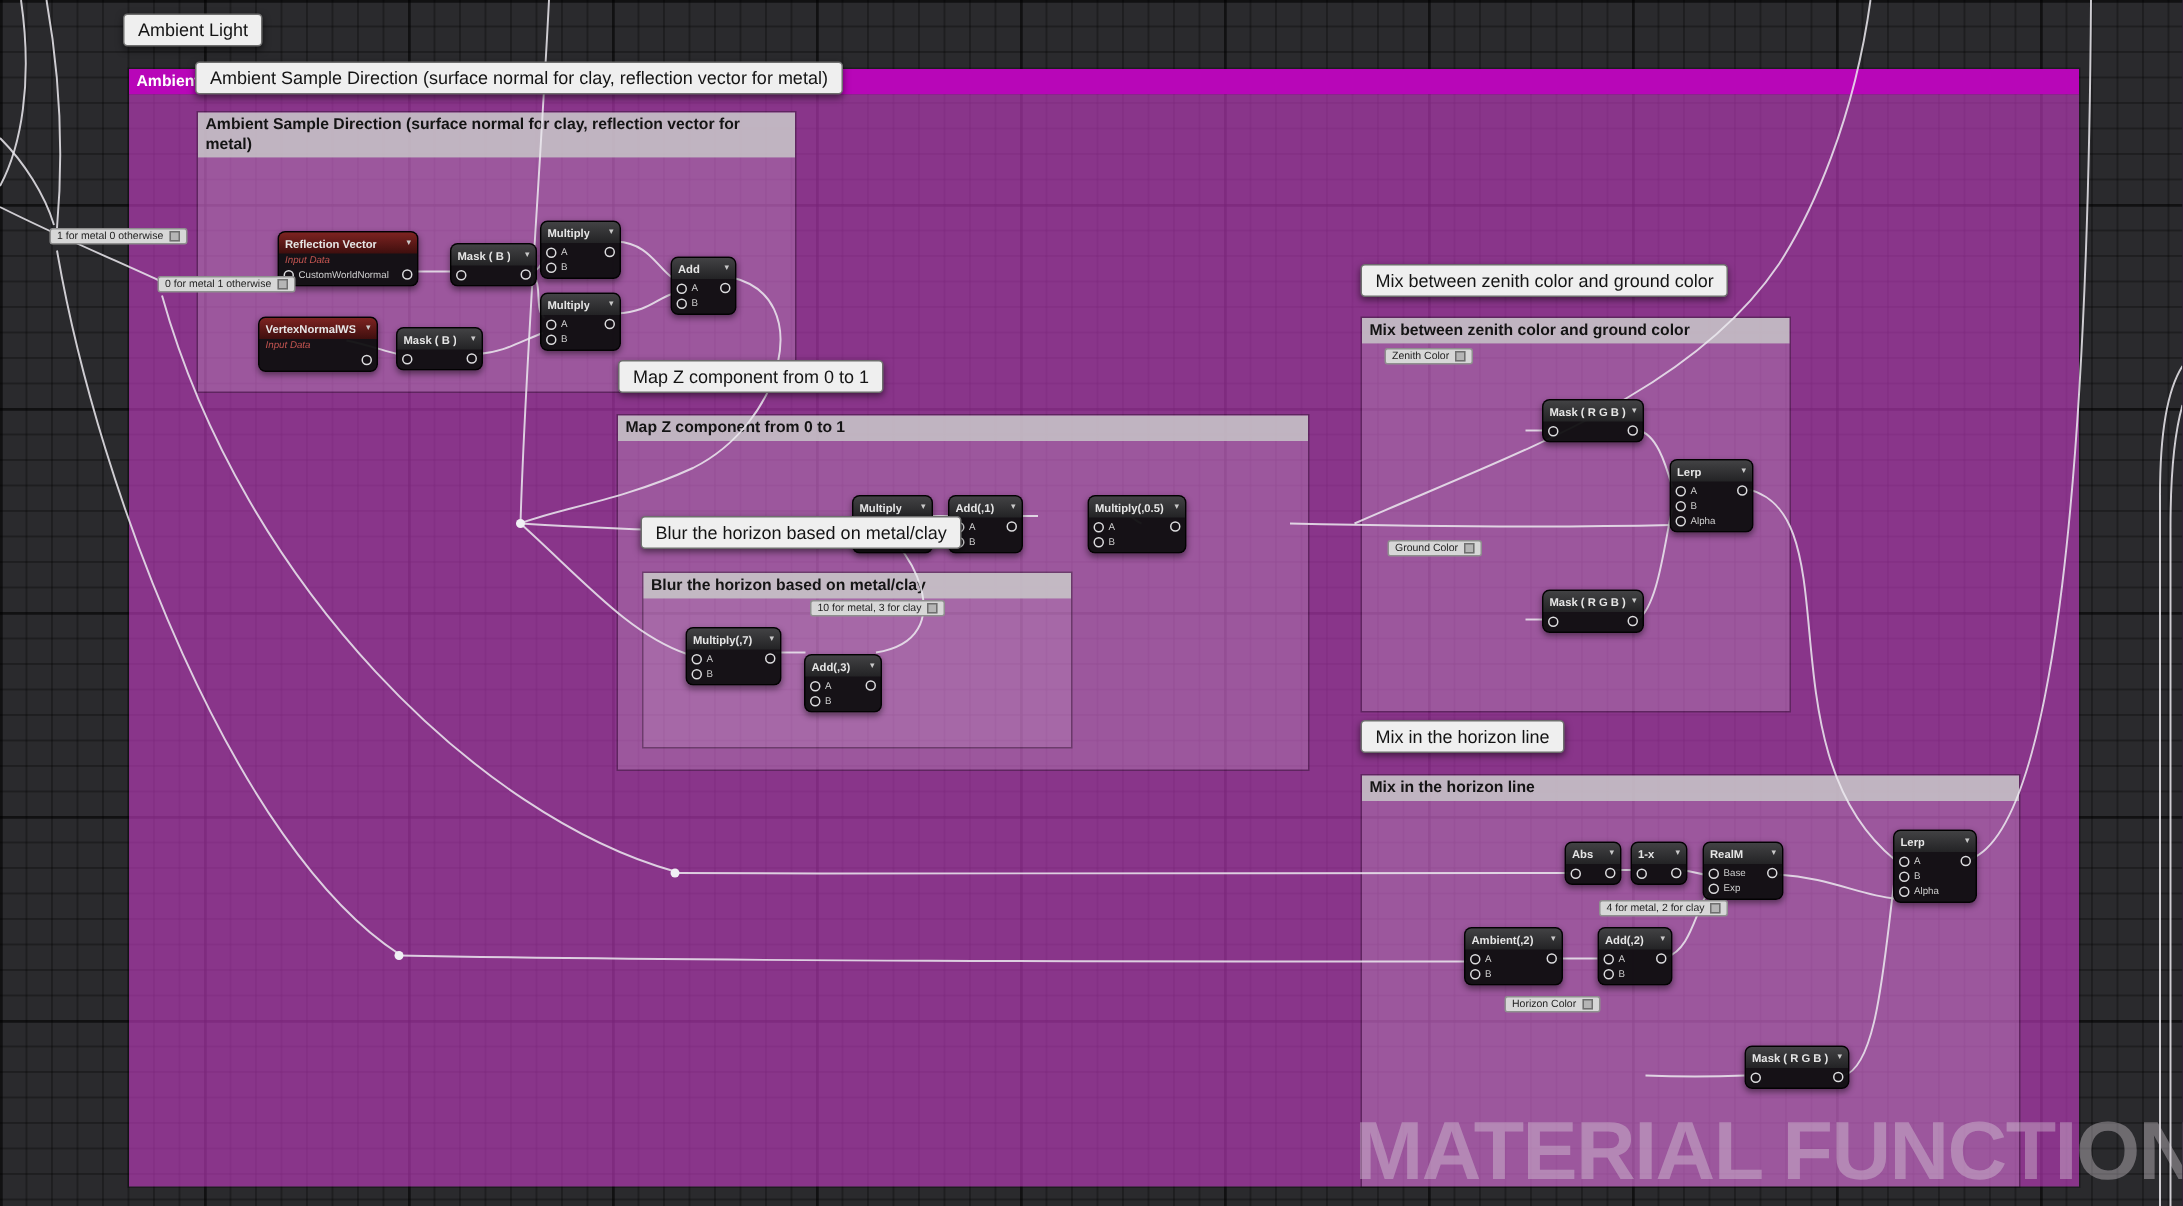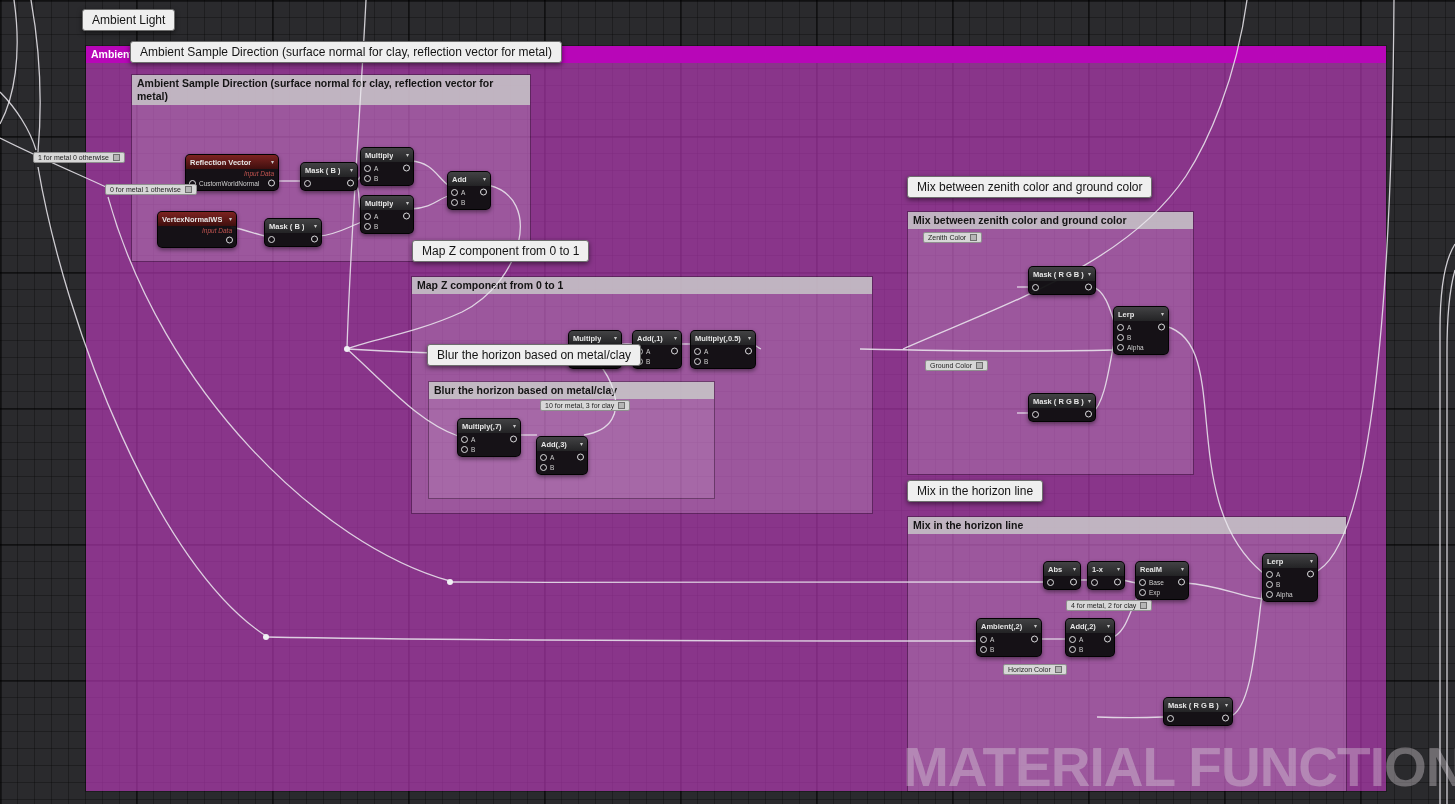--- a/index.html
+++ b/index.html
@@ -23,21 +23,21 @@
   .cbody.magb{background:rgba(207,62,207,.58);}
   .cbody.lite{background:rgba(255,255,255,.10);}
   
   .wires{position:absolute;left:0;top:0;z-index:2;pointer-events:none;}
   .jdot{position:absolute;width:6px;height:6px;border-radius:50%;background:#f0f0f4;z-index:3;}
   
   .watermark{position:absolute;z-index:2;font-size:55px;font-weight:bold;letter-spacing:-1px;
     color:rgba(222,212,222,.38);white-space:nowrap;}
   
   .node{position:absolute;z-index:3;background:rgba(13,13,14,.94);border:1px solid rgba(0,0,0,.85);
-    border-radius:5px;box-shadow:0 2px 4px rgba(0,0,0,.45);color:#e6e6e6;text-align:right;}
+    border-radius:5px;box-shadow:0 2px 4px rgba(0,0,0,.45);color:#e6e6e6;}
   .nh{height:12px;display:flex;align-items:center;gap:3px;padding:1px 4px;border-radius:4px 4px 0 0;
     background:linear-gradient(#424244,#232325);}
   .nh.red{background:linear-gradient(#7d2321,#3f0f0e);}
   .nt{font-size:7.5px;font-weight:bold;white-space:nowrap;overflow:hidden;}
   .chev{margin-left:auto;font-size:6px;color:#c9c9c9;line-height:1;}
   .nb{position:relative;padding:1px 0 2px;}
   .row{position:relative;height:10px;display:flex;align-items:center;padding:0 11px 0 3px;}
   .pin{width:5px;height:5px;border:1.2px solid #dcdcde;border-radius:50%;display:inline-block;flex:0 0 auto;}
   .pin.in{margin-right:3px;}
   .pin.out{position:absolute;right:3px;top:50%;transform:translateY(-50%);}
@@ -217,21 +217,21 @@
           <span class="pl">A</span>
           <span class="pin out"></span>
         </div>
       <div class="row">
           <span class="pin in"></span>
           <span class="pl">B</span>
         </div>
     </div>
   </div>
 
-  <div class="node" style="left:157px;top:211px;width:78px">
+  <div class="node" style="left:172px;top:211px;width:78px">
     <div class="nh red">
         <span class="nt">VertexNormalWS</span>
         <span class="chev">▾</span>
       </div>
     <div class="nb">
       <div class="sub">Input Data</div>
       <div class="row">
           <span class="pin out"></span>
         </div>
     </div>
@@ -279,21 +279,21 @@
           <span class="pl">A</span>
           <span class="pin out"></span>
         </div>
       <div class="row">
           <span class="pin in"></span>
           <span class="pl">B</span>
         </div>
     </div>
   </div>
 
-  <div class="node" style="left:690px;top:330px;width:64px">
+  <div class="node" style="left:725px;top:330px;width:64px">
     <div class="nh">
         <span class="nt">Multiply(,0.5)</span>
         <span class="chev">▾</span>
       </div>
     <div class="nb">
       <div class="row">
           <span class="pin in"></span>
           <span class="pl">A</span>
           <span class="pin out"></span>
         </div>

